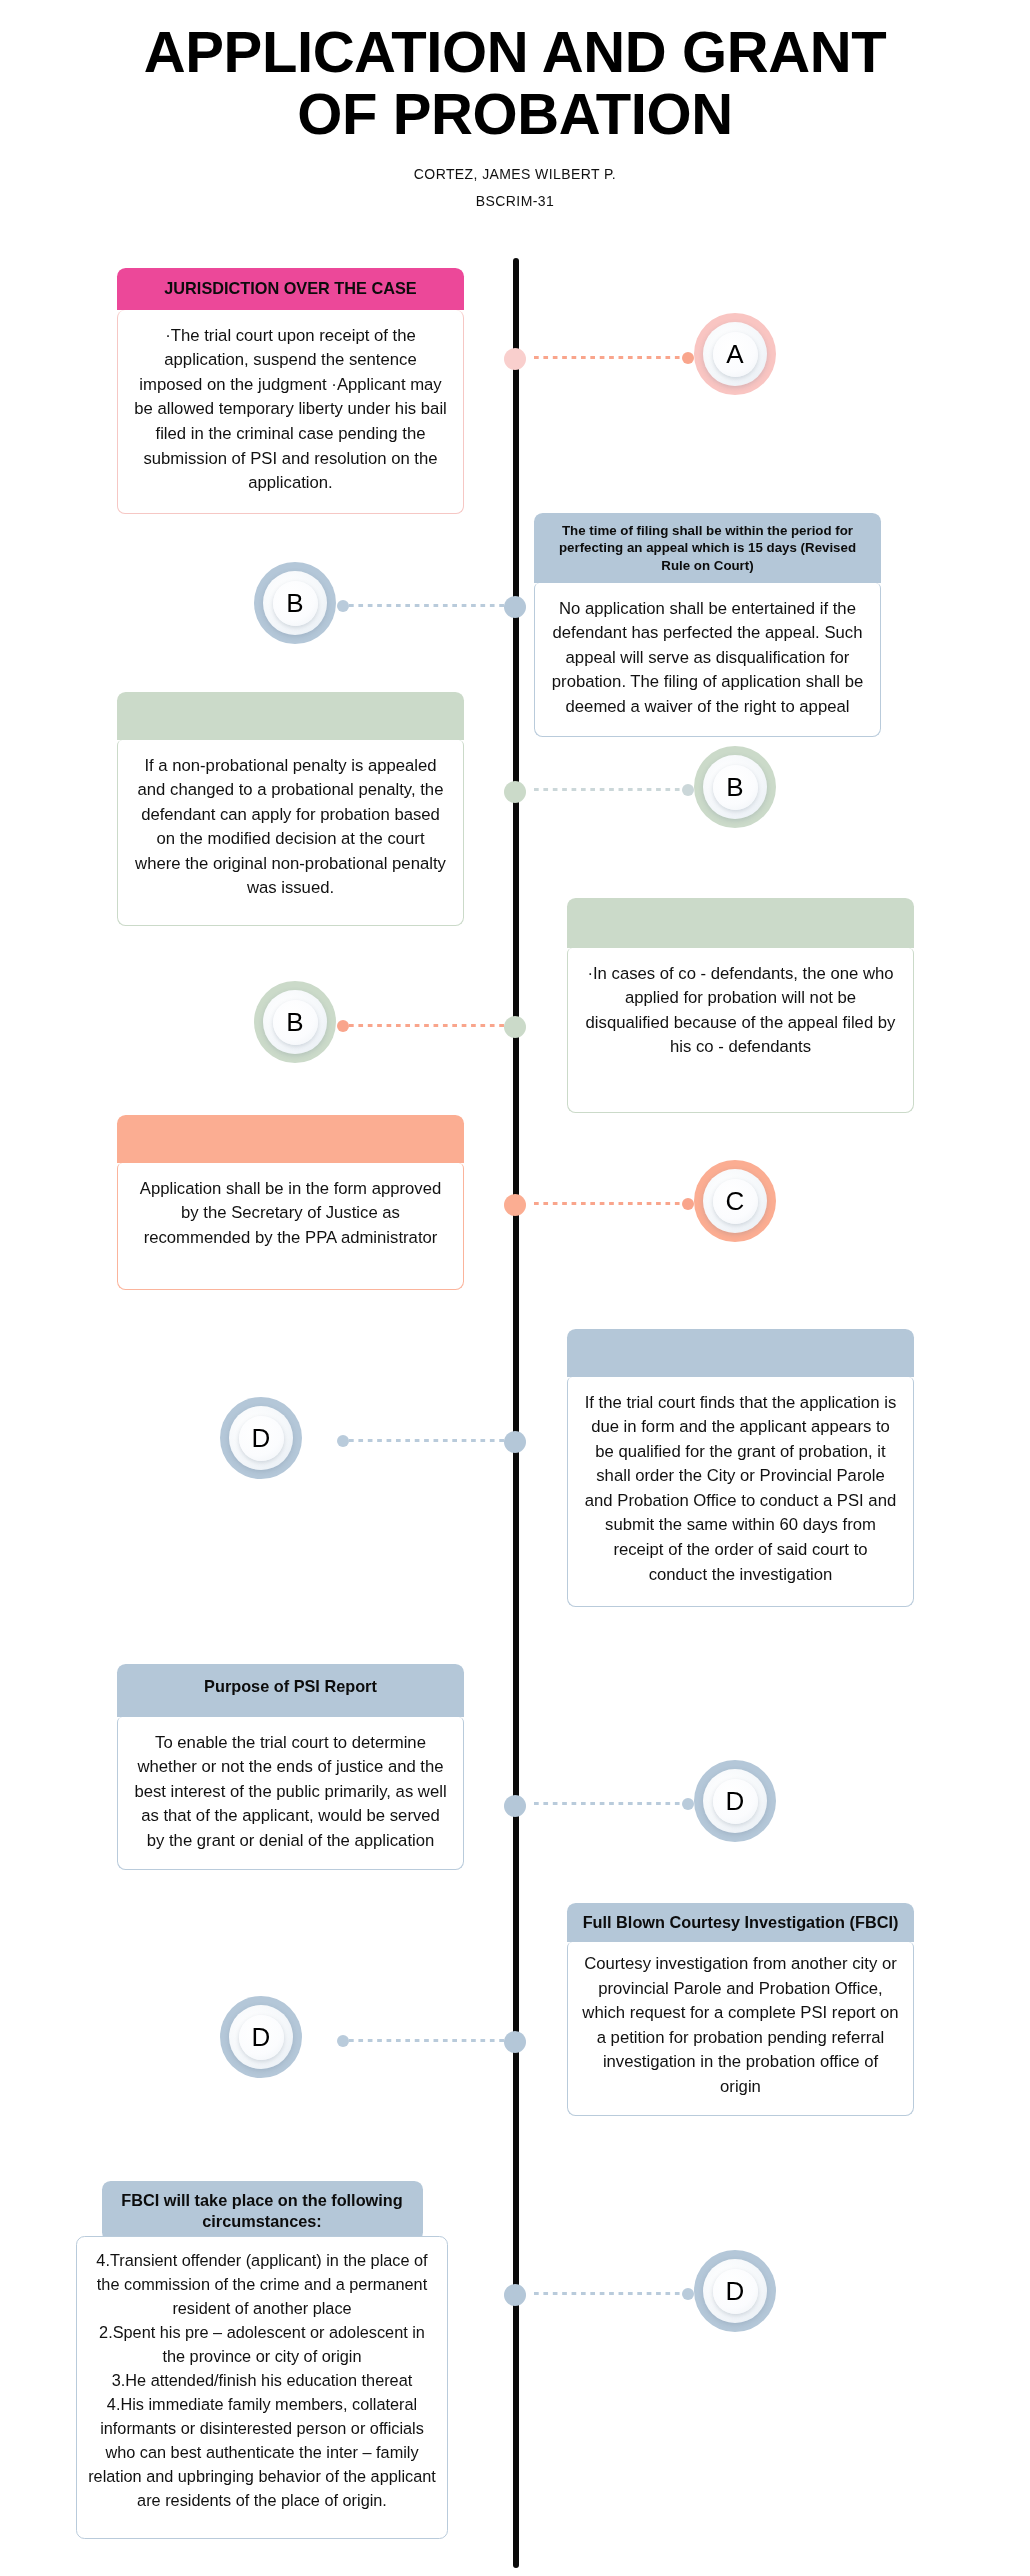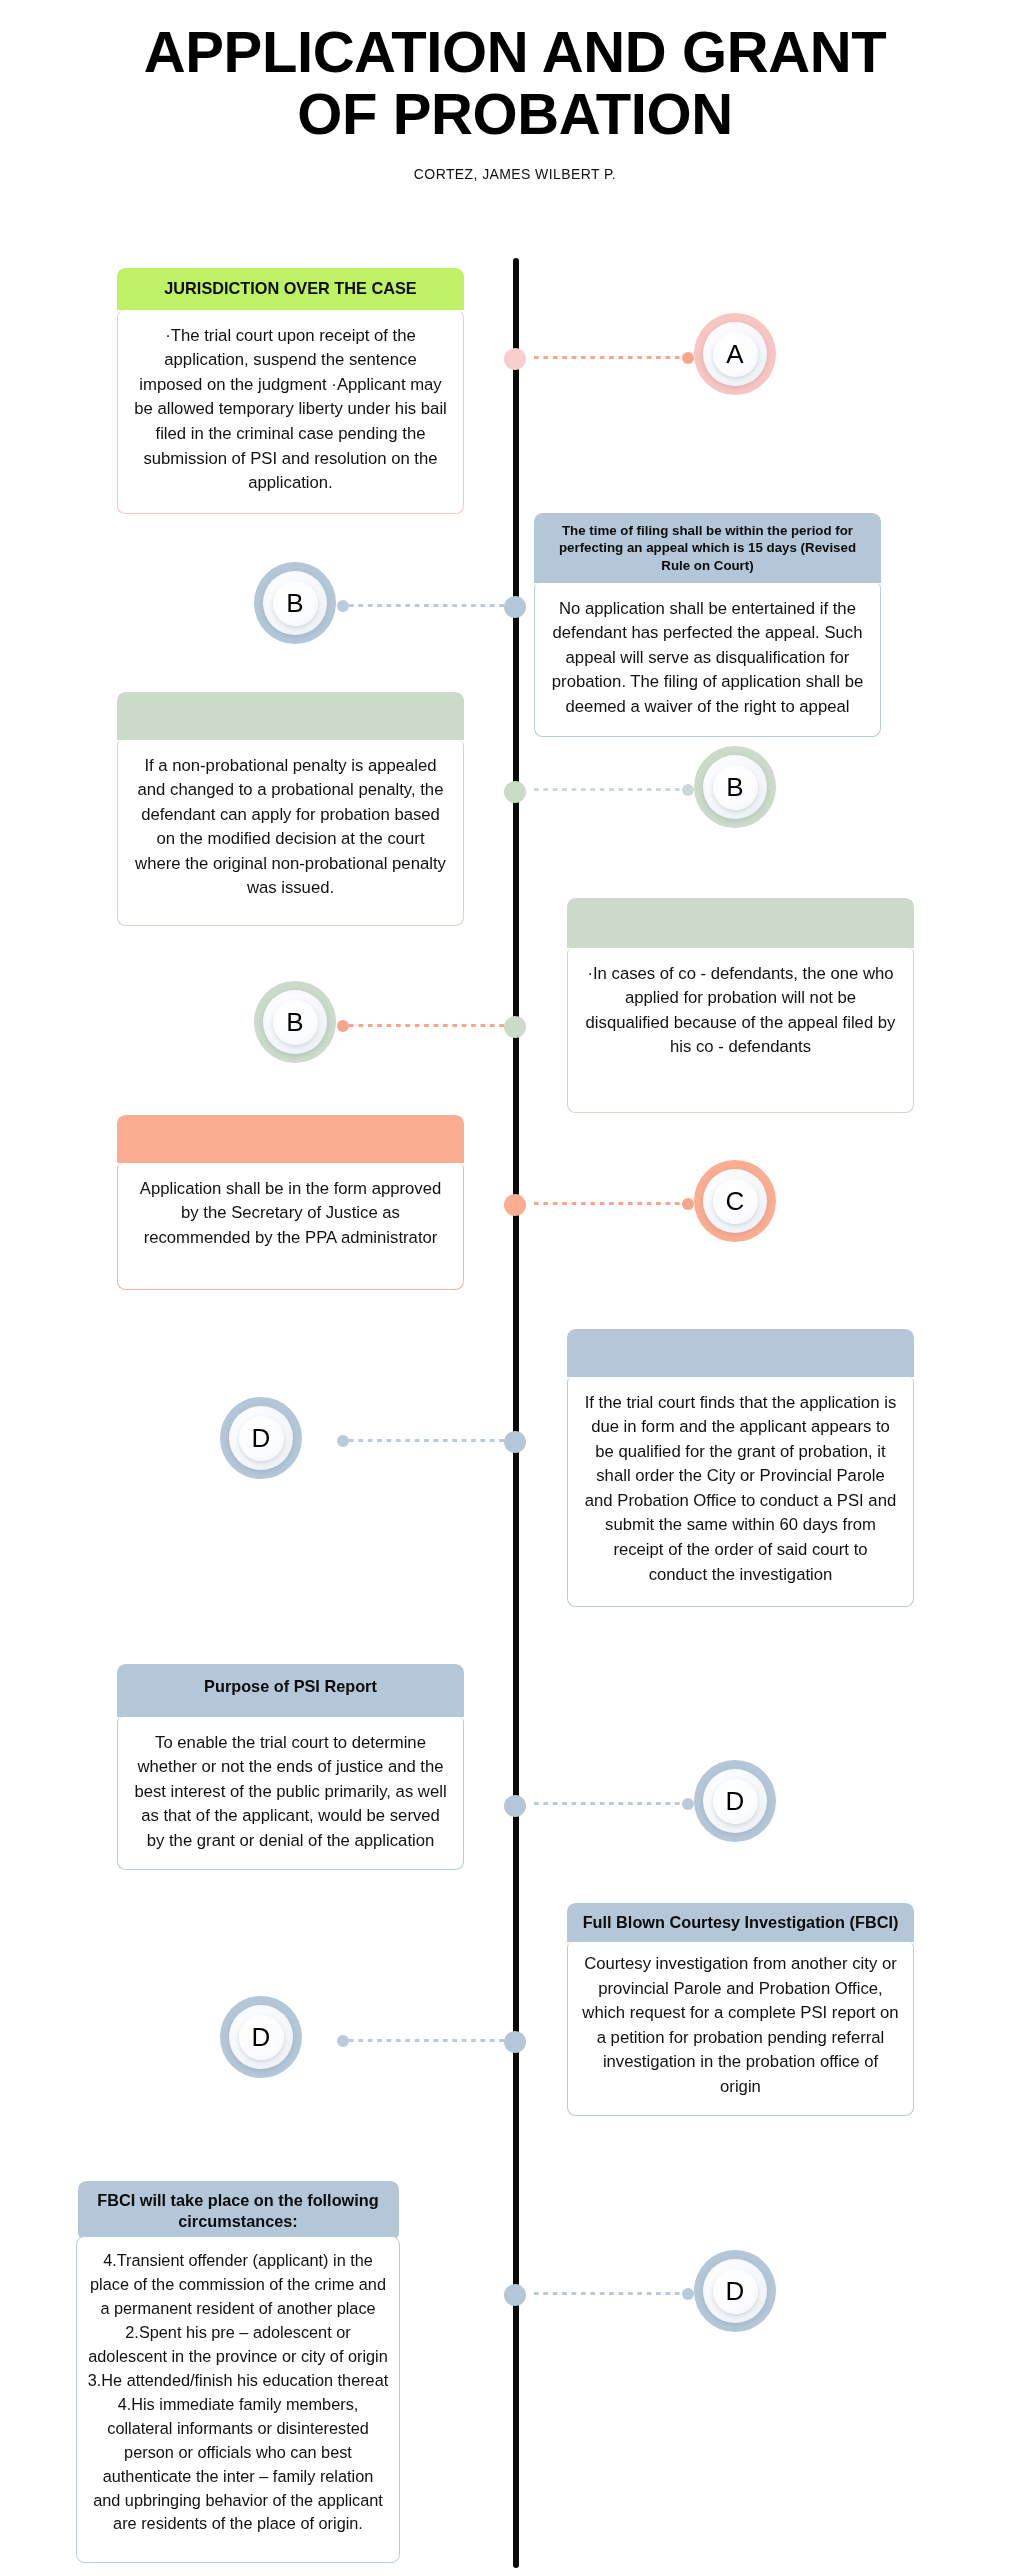--- a/index.html
+++ b/index.html
@@ -111,21 +111,21 @@
     border-top-right-radius: 5.2px;
     padding: 13.7px 15.5px 17px 15.5px;
     font-size: 16.7px;
     line-height: 1.47;
     text-align: center;
     color: #111111;
   }
   .card-body.tight { padding: 12px 12px 13.7px 12px; font-size: 16.3px; }
 
   
-  .v-pink  .card-head { background: #bef264; }
+  .v-pink  .card-head { background: #ec4899; }
   .v-pink  .card-body { border-color: #f6c7c4; border-radius: 8px; }
   .v-blue  .card-head { background: #b4c7d8; }
   .v-blue  .card-body { border-color: #b9cbdb; }
   .v-green .card-head { background: #cbdac9; }
   .v-green .card-body { border-color: #cbdac9; }
   .v-orange .card-head { background: #fbad92; }
   .v-orange .card-body { border-color: #fbb49c; }
 
   
   .medallion {
@@ -173,20 +173,21 @@
 </head>
 <body>
 
 <div class="header">
   <div class="title">
     <div>APPLICATION AND GRANT</div>
     <div>OF PROBATION</div>
   </div>
   <div class="byline">
     <div>CORTEZ, JAMES WILBERT P.</div>
+    <div>BSCRIM-31</div>
   </div>
 </div>
 
 <div class="spine"></div>
 
 <div class="node" style="top:348px;  background:#f9cfcd;"></div>
 <div class="node" style="top:596px;  background:#b4c7d8;"></div>
 <div class="node" style="top:781px;  background:#cbdac9;"></div>
 <div class="node" style="top:1016px; background:#cbdac9;"></div>
 <div class="node" style="top:1194px; background:#fbad92;"></div>
@@ -266,21 +267,21 @@
 <div class="card v-blue" style="left:117px; top:1664px;">
   <div class="card-head" style="min-height:53px; padding-top:12px;">Purpose of PSI Report</div>
   <div class="card-body" style="padding-bottom:16px;">To enable the trial court to determine whether or not the ends of justice and the best interest of the public primarily, as well as that of the applicant, would be served by the grant or denial of the application</div>
 </div>
 
 <div class="card v-blue" style="left:567px; top:1903px;">
   <div class="card-head" style="min-height:0; padding:8.6px 12px;">Full Blown Courtesy Investigation (FBCI)</div>
   <div class="card-body" style="padding:10.3px 13.7px 15.5px 13.7px;">Courtesy investigation from another city or provincial Parole and Probation Office, which request for a complete PSI report on a petition for probation pending referral investigation in the probation office of origin</div>
 </div>
 
-<div class="card v-blue" style="left:76px; top:2181px; width:324px;">
+<div class="card v-blue" style="left:76px; top:2181px; width:372px;">
   <div class="card-head" style="min-height:0; padding:8.6px 12px; width:321px; margin:0 auto; border-radius:8.6px;">FBCI will take place on the following circumstances:</div>
   <div class="card-body tight" style="border-top:1.4px solid #b9cbdb; border-top-left-radius:8.6px; border-top-right-radius:8.6px; margin-top:-5.2px; padding:12px 10.3px 26px 10.3px;">
     <ol class="fbci-list">
       <li>4.Transient offender (applicant) in the place of the commission of the crime and a permanent resident of another place</li>
       <li>2.Spent his pre – adolescent or adolescent in the province or city of origin</li>
       <li>3.He attended/finish his education thereat</li>
       <li>4.His immediate family members, collateral informants or disinterested person or officials who can best authenticate the inter – family relation and upbringing behavior of the applicant are residents of the place of origin.</li>
     </ol>
   </div>
 </div>

